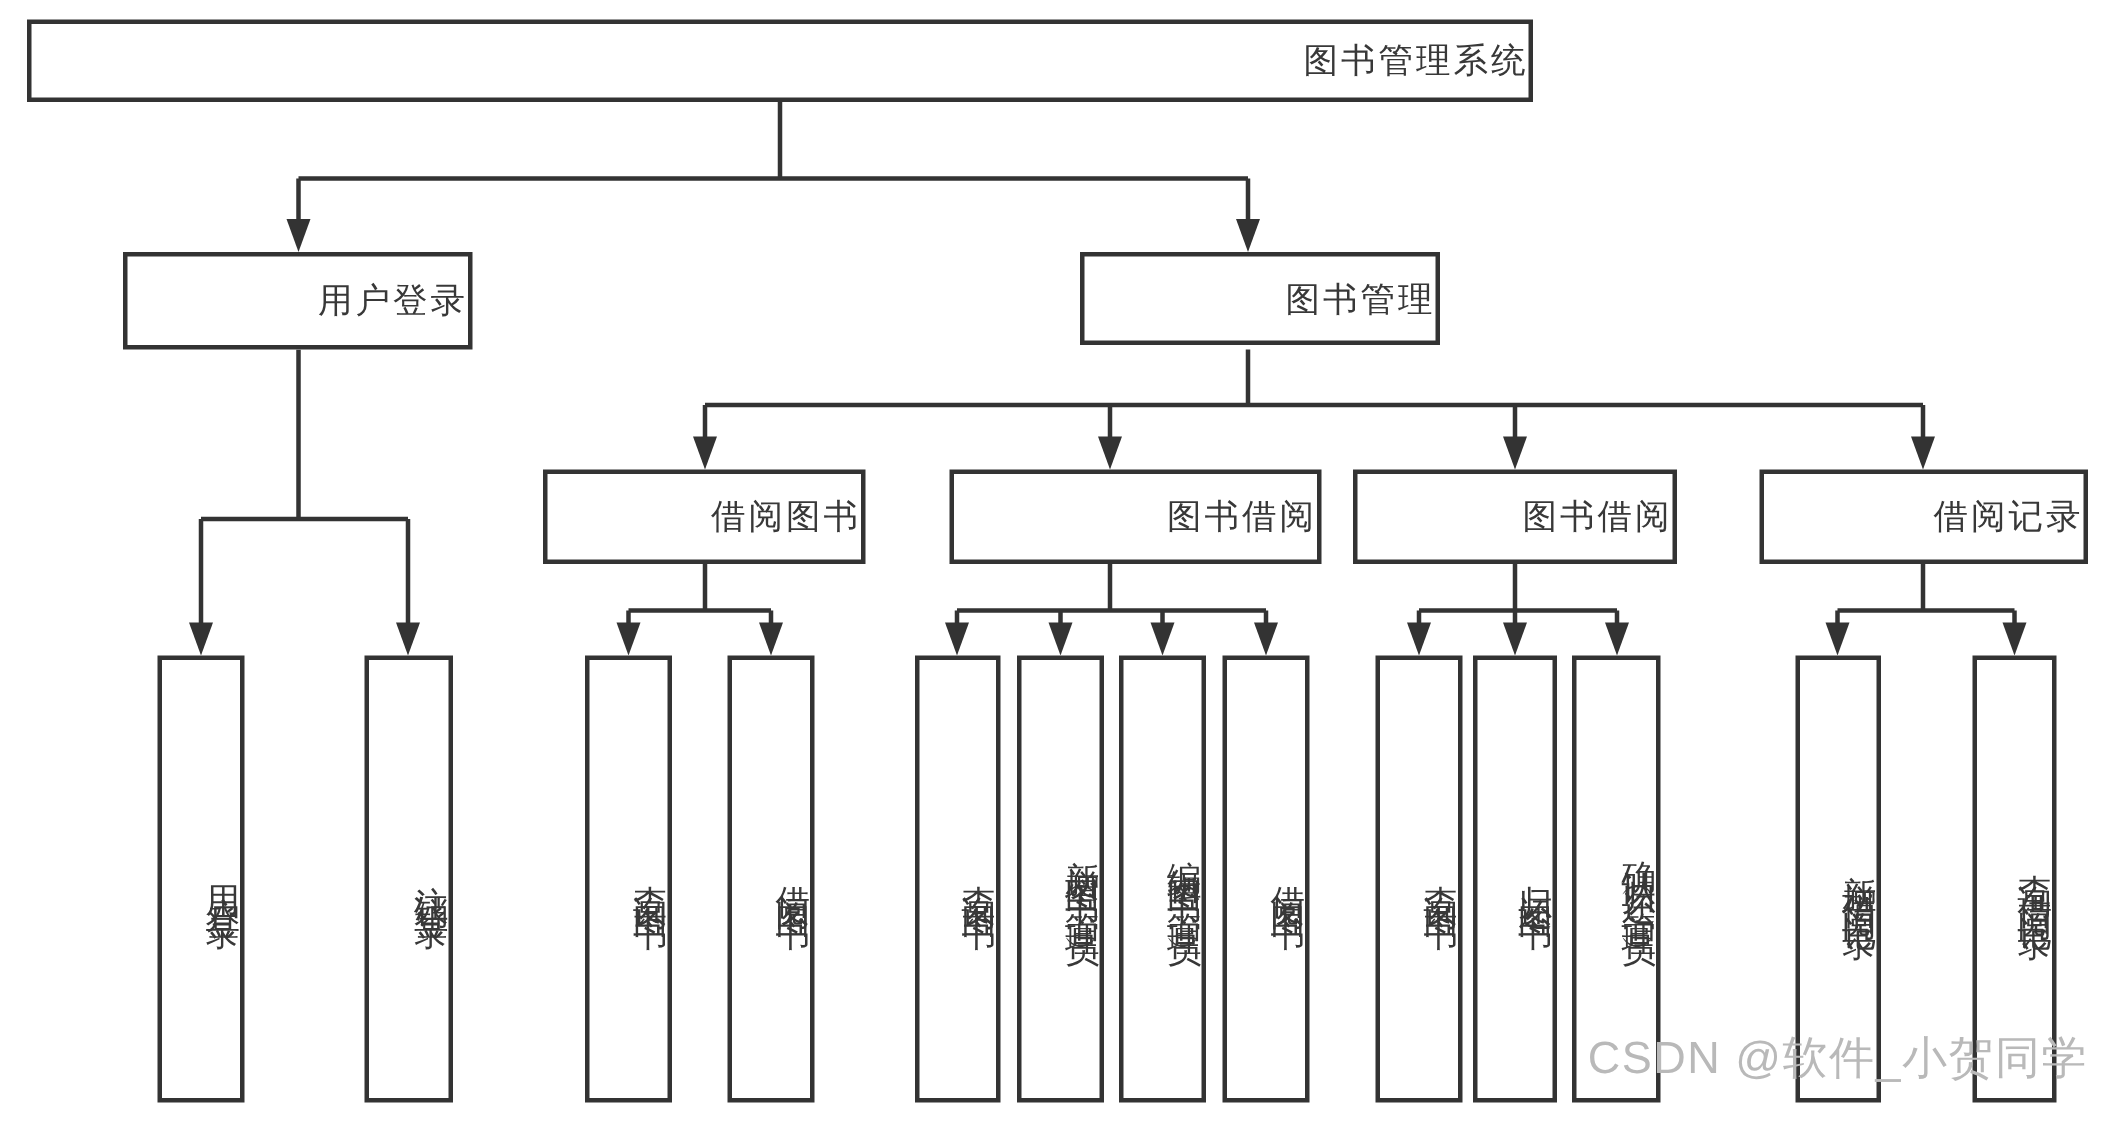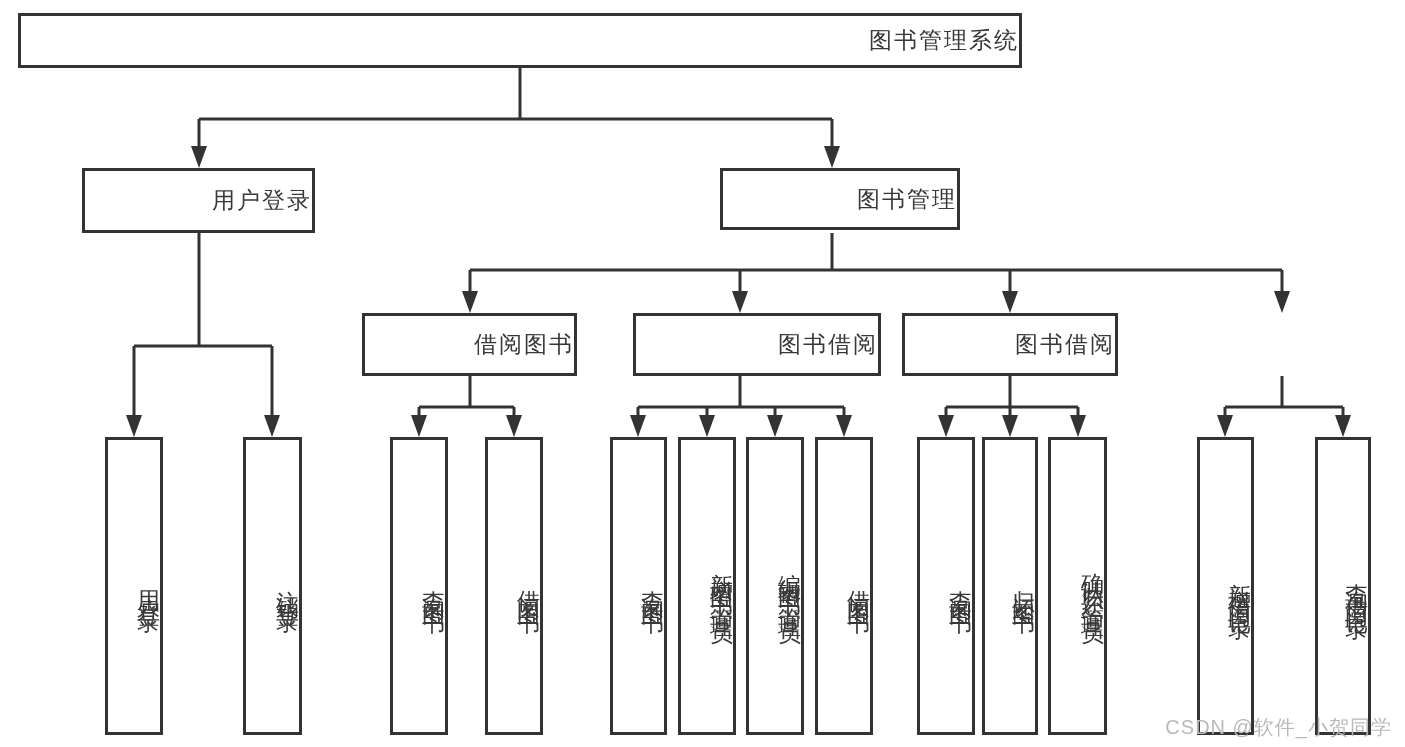--- a/index.html
+++ b/index.html
@@ -50,22 +50,22 @@
     writing-mode: vertical-rl;
     text-orientation: mixed;
     font-size: 23px;
     line-height: 1;
     letter-spacing: 7px;
     white-space: nowrap;
   }
   .watermark {
     position: absolute;
     right: 13px;
-    bottom: 6px;
-    font-size: 20px;
+    bottom: 21px;
+    font-size: 30px;
     letter-spacing: 1px;
     color: var(--watermark);
     white-space: nowrap;
   }
 </style>
 </head>
 <body>
 
 <div class="canvas">
 
@@ -132,20 +132,23 @@
 
   <div class="box" style="left:362px; top:313px; width:215px; height:63px;">
     <span class="h-label">借阅图书</span>
   </div>
   <div class="box" style="left:633px; top:313px; width:248px; height:63px;">
     <span class="h-label">图书借阅</span>
   </div>
   <div class="box" style="left:902px; top:313px; width:216px; height:63px;">
     <span class="h-label">图书借阅</span>
   </div>
+  <div class="box" style="left:1173px; top:313px; width:219px; height:63px;">
+    <span class="h-label">借阅记录</span>
+  </div>
 
   <div class="box leaf" style="left:105px; top:437px; width:58px; height:298px;">
     <span class="v-label">用户登录</span>
   </div>
   <div class="box leaf" style="left:243px; top:437px; width:59px; height:298px;">
     <span class="v-label">注销登录</span>
   </div>
 
   <div class="box leaf" style="left:390px; top:437px; width:58px; height:298px;">
     <span class="v-label">查询图书</span>

